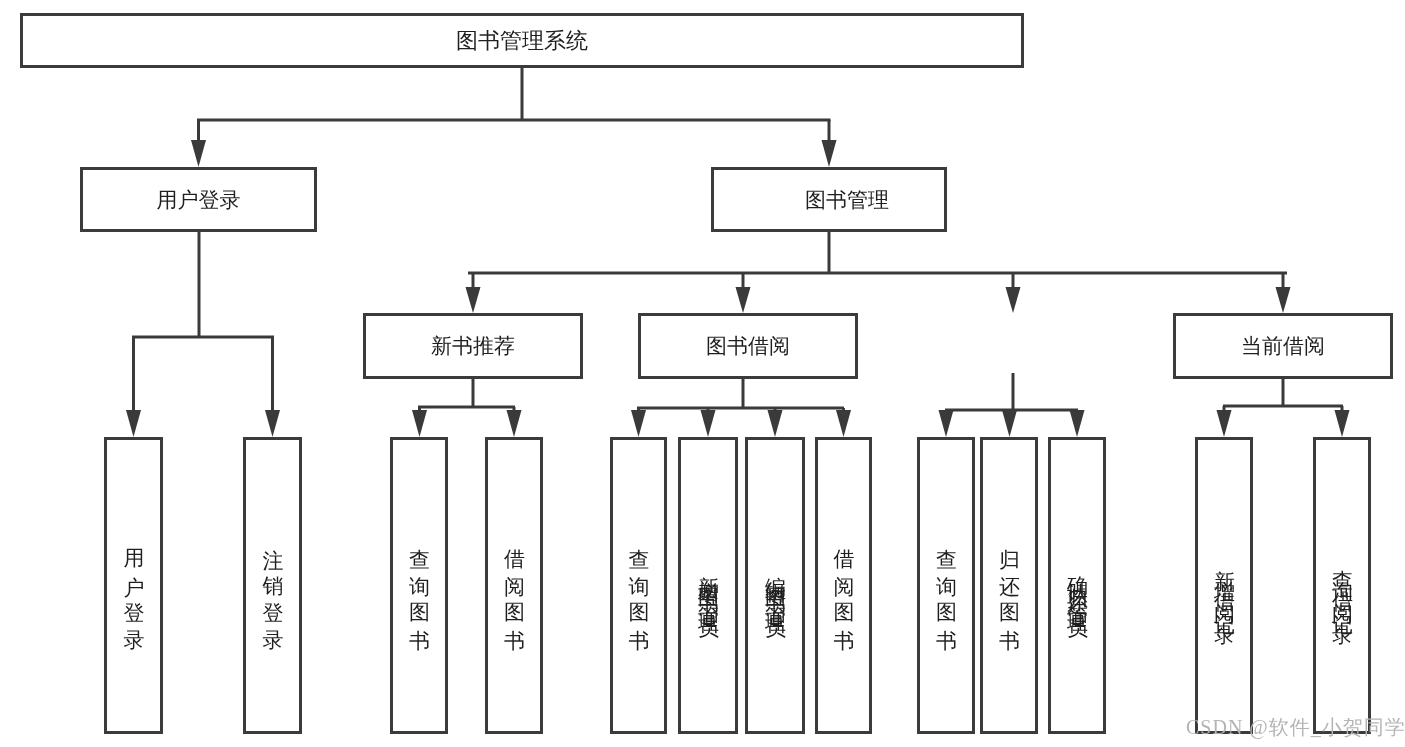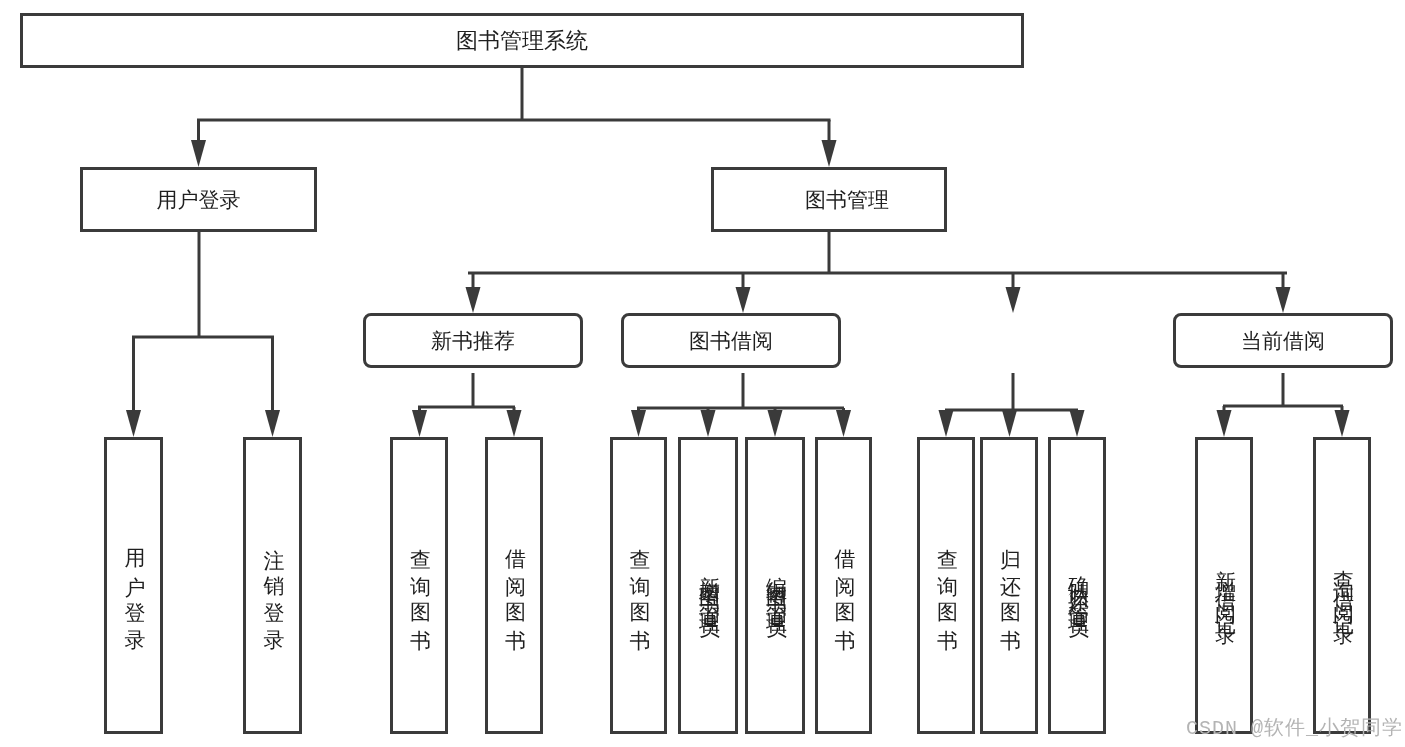--- a/index.html
+++ b/index.html
@@ -1,21 +1,21 @@
 <!DOCTYPE html>
 <html><head>
 <meta charset="utf-8">
 <style>
   html, body { margin: 0; padding: 0; background: #ffffff; }
   #stage {
     position: relative;
     width: 1405px;
     height: 747px;
     background: #ffffff;
-    font-family: Liberation Mono, monospace;
+    font-family: Liberation Serif, serif;
     overflow: hidden;
   }
   #wires {
     position: absolute;
     left: 0; top: 0;
     width: 1405px; height: 747px;
     z-index: 1;
   }
   .box {
     position: absolute;
@@ -24,21 +24,21 @@
     box-sizing: border-box;
     display: flex;
     align-items: center;
     justify-content: center;
     color: #1f1f1f;
     z-index: 2;
   }
   .box span { display: block; }
   .root  { left: 20px;  top: 13px;  width: 1004px; height: 55px; font-size: 22px; }
   .lvl1  { top: 167px; height: 65px; font-size: 21px; }
-  .lvl2  { top: 313px; width: 220px; height: 55px; font-size: 21px; border-radius: 8px; }
+  .lvl2  { top: 313px; width: 220px; height: 66px; font-size: 21px; }
   .leaf  { top: 437px; height: 297px; font-size: 21px; }
   .vtext {
     writing-mode: vertical-rl;
     text-orientation: mixed;
     line-height: 1;
     white-space: nowrap;
   }
   .sp4 { letter-spacing: 27px; }
   .sp6 { letter-spacing: 11px; }
   .sp9 { letter-spacing: 6px;  }
@@ -134,21 +134,21 @@
   <div class="box lvl1" style="left:80px; width:237px;">
     <span>用户登录</span>
   </div>
   <div class="box lvl1" style="left:711px; width:236px;padding-left:36px;">
     <span>图书管理</span>
   </div>
 
   <div class="box lvl2" style="left:363px;">
     <span>新书推荐</span>
   </div>
-  <div class="box lvl2" style="left:621px;">
+  <div class="box lvl2" style="left:638px;">
     <span>图书借阅</span>
   </div>
   <div class="box lvl2" style="left:1173px;">
     <span>当前借阅</span>
   </div>
 
   <div class="box leaf" style="left:104px; width:59px;">
     <span class="vtext sp4">用户登录</span>
   </div>
   <div class="box leaf" style="left:243px; width:59px;">

